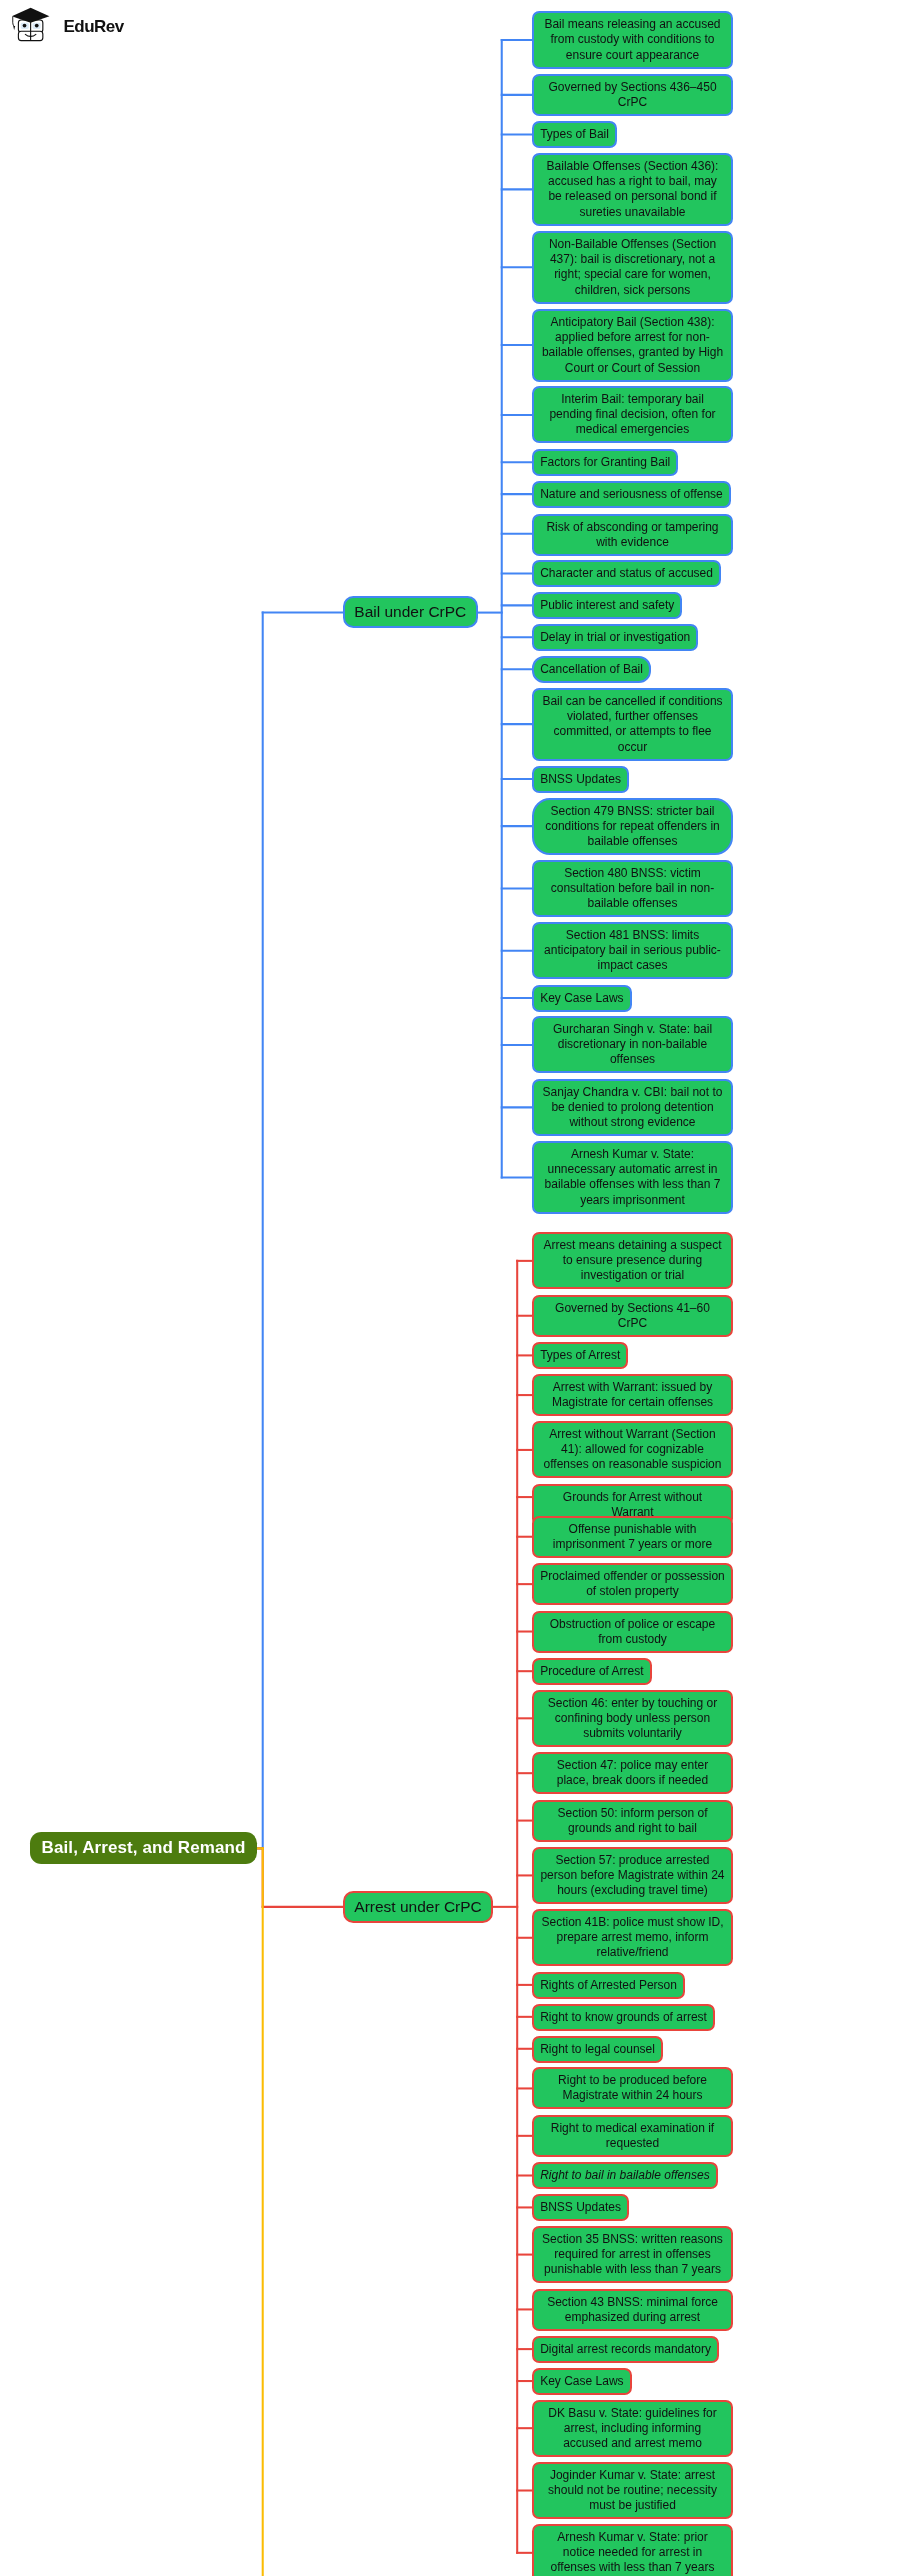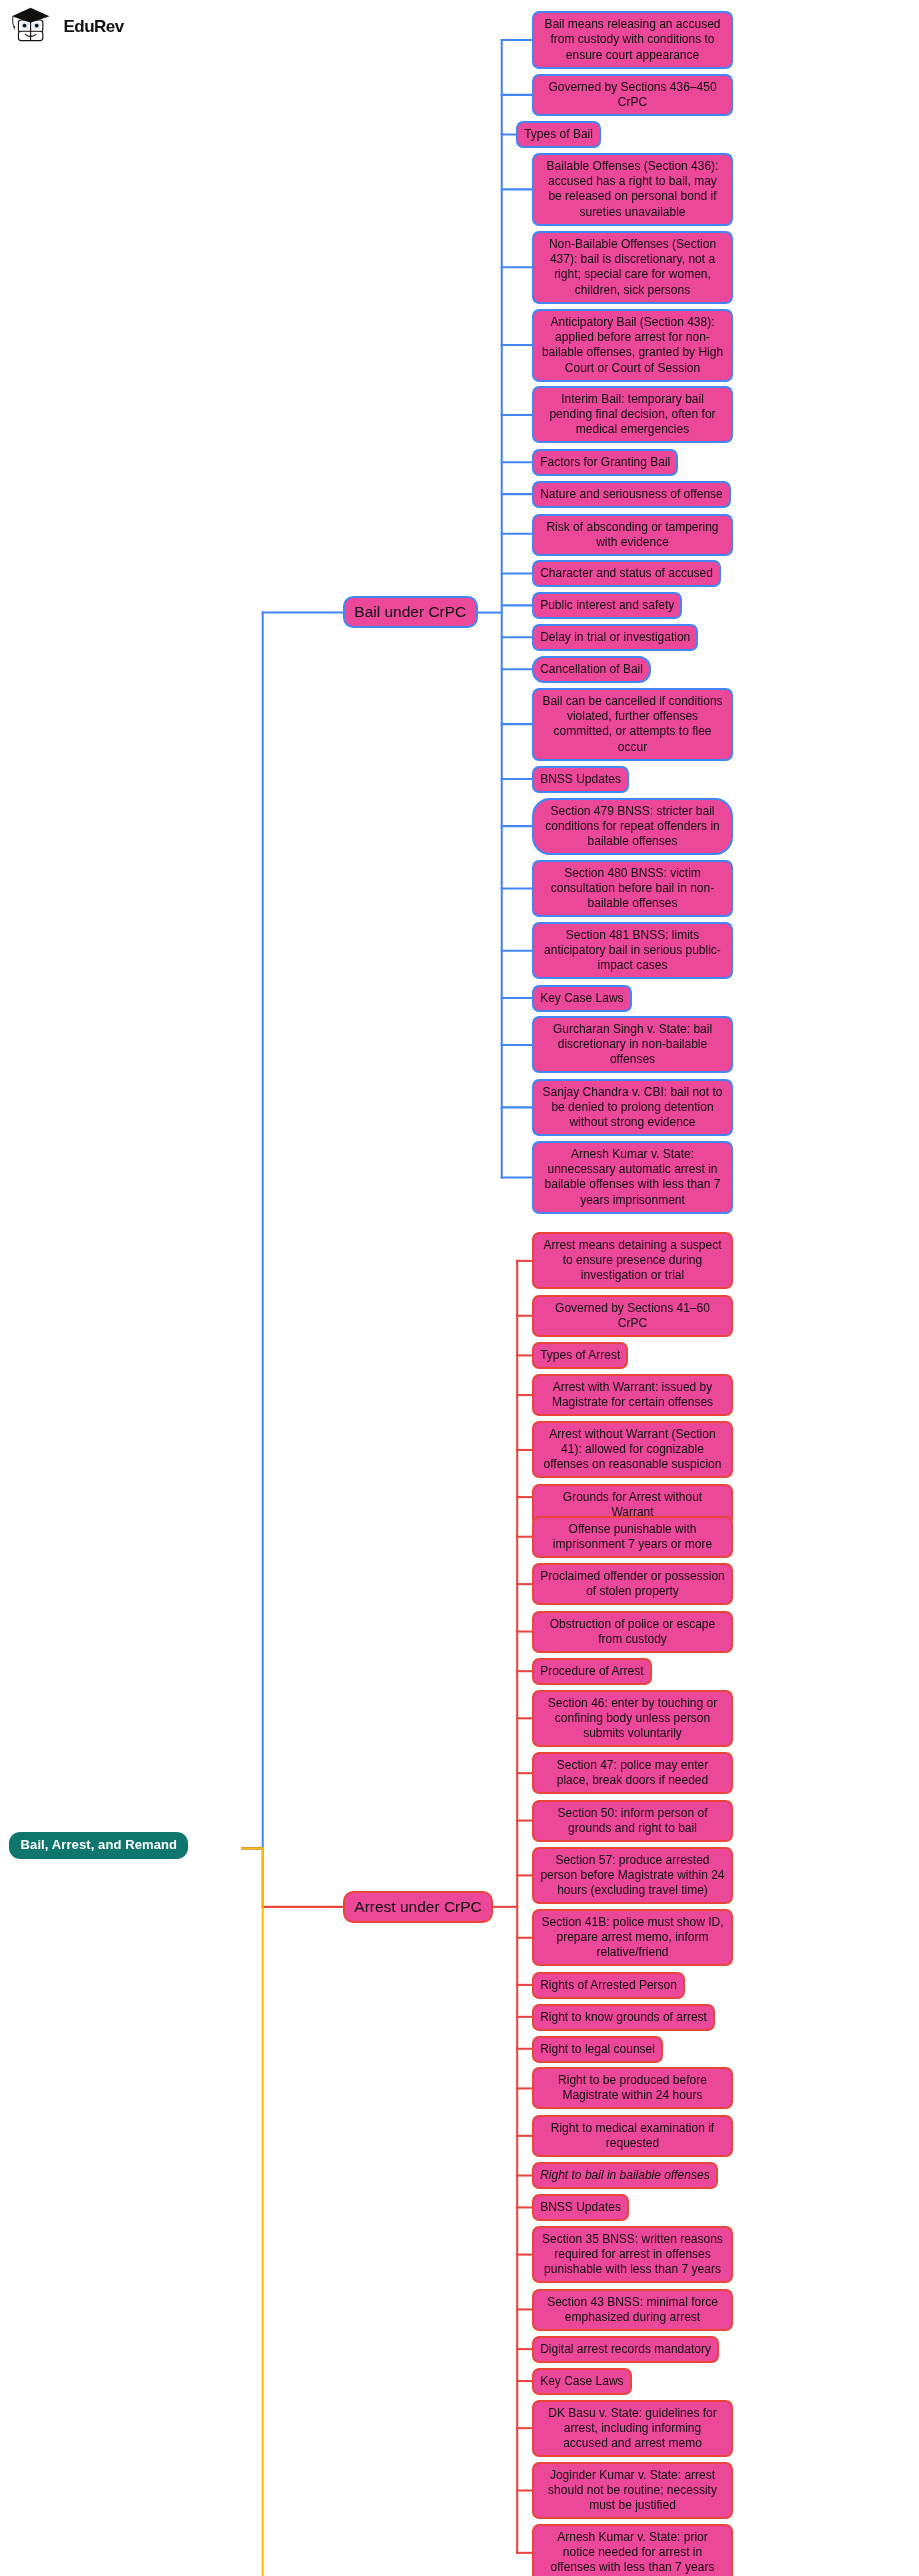--- a/index.html
+++ b/index.html
@@ -6,30 +6,30 @@
   body{
     width:919px;height:3109px;position:relative;
     font-family:"Liberation Sans","DejaVu Sans",sans-serif;
     -webkit-font-smoothing:antialiased;
   }
   #canvas{position:absolute;inset:0;width:919px;height:3109px;}
   svg#wires{position:absolute;left:0;top:0;width:919px;height:3109px;pointer-events:none;}
 
   .node{
     position:absolute;box-sizing:border-box;
-    background:#ec4899;border-style:solid;border-width:2.1px;
+    background:#22c55e;border-style:solid;border-width:2.1px;
     border-radius:7.2px;
     display:flex;align-items:center;justify-content:center;
     text-align:center;color:#111111;line-height:1.28;
     padding:3.6px 6.2px;
   }
   .root{
-    background:#0f766e;border:none;border-radius:11.3px;
-    color:#ffffff;font-size:13px;font-weight:bold;
-    padding:5.2px 11.3px;letter-spacing:0.1px;
+    background:#4d7c0f;border:none;border-radius:11.3px;
+    color:#ffffff;font-size:17px;font-weight:bold;
+    padding:5.2px 11.3px;letter-spacing:0.1px;margin-left:21px;
   }
   .branch{font-size:15.5px;border-radius:10.3px;padding:4.1px 9.3px;}
   .leaf{font-size:12px;}
   .c-blue{border-color:#4285f4;}
   .c-red{border-color:#e8453c;}
 
   
   #logo{position:absolute;left:9.3px;top:5920;width:155px;height:54px;display:flex;align-items:center;gap:7.2px;}
   #logo .mark{width:47px;height:47px;position:relative;flex:0 0 auto;}
   #logo .word{font-size:17px;font-weight:bold;color:#111;letter-spacing:-0.5px;}
@@ -121,21 +121,21 @@
       <line x1="510" y1="1188.5" x2="665" y2="1188.5" stroke="#4285f4" stroke-width="4" stroke-linecap="square"></line>
       <line x1="470" y1="3587.5" x2="510" y2="3587.5" stroke="#e8453c" stroke-width="4" stroke-linecap="square"></line>
       <line x1="510" y1="3587.5" x2="510" y2="3701" stroke="#e8453c" stroke-width="4" stroke-linecap="square"></line>
       <line x1="510" y1="3701" x2="665" y2="3701" stroke="#e8453c" stroke-width="4" stroke-linecap="square"></line>
       <line x1="470" y1="3587.5" x2="510" y2="3587.5" stroke="#fbbc04" stroke-width="4" stroke-linecap="square"></line>
       <line x1="510" y1="3587.5" x2="510" y2="5986.5" stroke="#fbbc04" stroke-width="4" stroke-linecap="square"></line>
       <line x1="510" y1="5986.5" x2="665" y2="5986.5" stroke="#fbbc04" stroke-width="4" stroke-linecap="square"></line>
     </svg>
 <div class="node leaf c-blue" style="max-width: 201px; left: 532px; top: 11.3px;">Bail means releasing an accused from custody with conditions to ensure court appearance</div>
     <div class="node leaf c-blue" style="max-width: 201px; left: 532px; top: 74px;">Governed by Sections 436–450 CrPC</div>
-    <div class="node leaf c-blue" style="max-width: 201px; left: 516px; top: 121px;">Types of Bail</div>
+    <div class="node leaf c-blue" style="max-width: 201px; left: 532px; top: 121px;">Types of Bail</div>
     <div class="node leaf c-blue" style="max-width: 201px; left: 532px; top: 153px;">Bailable Offenses (Section 436): accused has a right to bail, may be released on personal bond if sureties unavailable</div>
     <div class="node leaf c-blue" style="max-width: 201px; left: 532px; top: 231px;">Non-Bailable Offenses (Section 437): bail is discretionary, not a right; special care for women, children, sick persons</div>
     <div class="node leaf c-blue" style="max-width: 201px; left: 532px; top: 309px;">Anticipatory Bail (Section 438): applied before arrest for non-bailable offenses, granted by High Court or Court of Session</div>
     <div class="node leaf c-blue" style="max-width: 201px; left: 532px; top: 386px;">Interim Bail: temporary bail pending final decision, often for medical emergencies</div>
     <div class="node leaf c-blue" style="max-width: 201px; left: 532px; top: 449px;">Factors for Granting Bail</div>
     <div class="node leaf c-blue" style="max-width: 201px; left: 532px; top: 481px;">Nature and seriousness of offense</div>
     <div class="node leaf c-blue" style="max-width: 201px; left: 532px; top: 514px;">Risk of absconding or tampering with evidence</div>
     <div class="node leaf c-blue" style="max-width: 201px; left: 532px; top: 560px;">Character and status of accused</div>
     <div class="node leaf c-blue" style="max-width: 201px; left: 532px; top: 592px;">Public interest and safety</div>
     <div class="node leaf c-blue" style="max-width: 201px; left: 532px; top: 624px;">Delay in trial or investigation</div>

